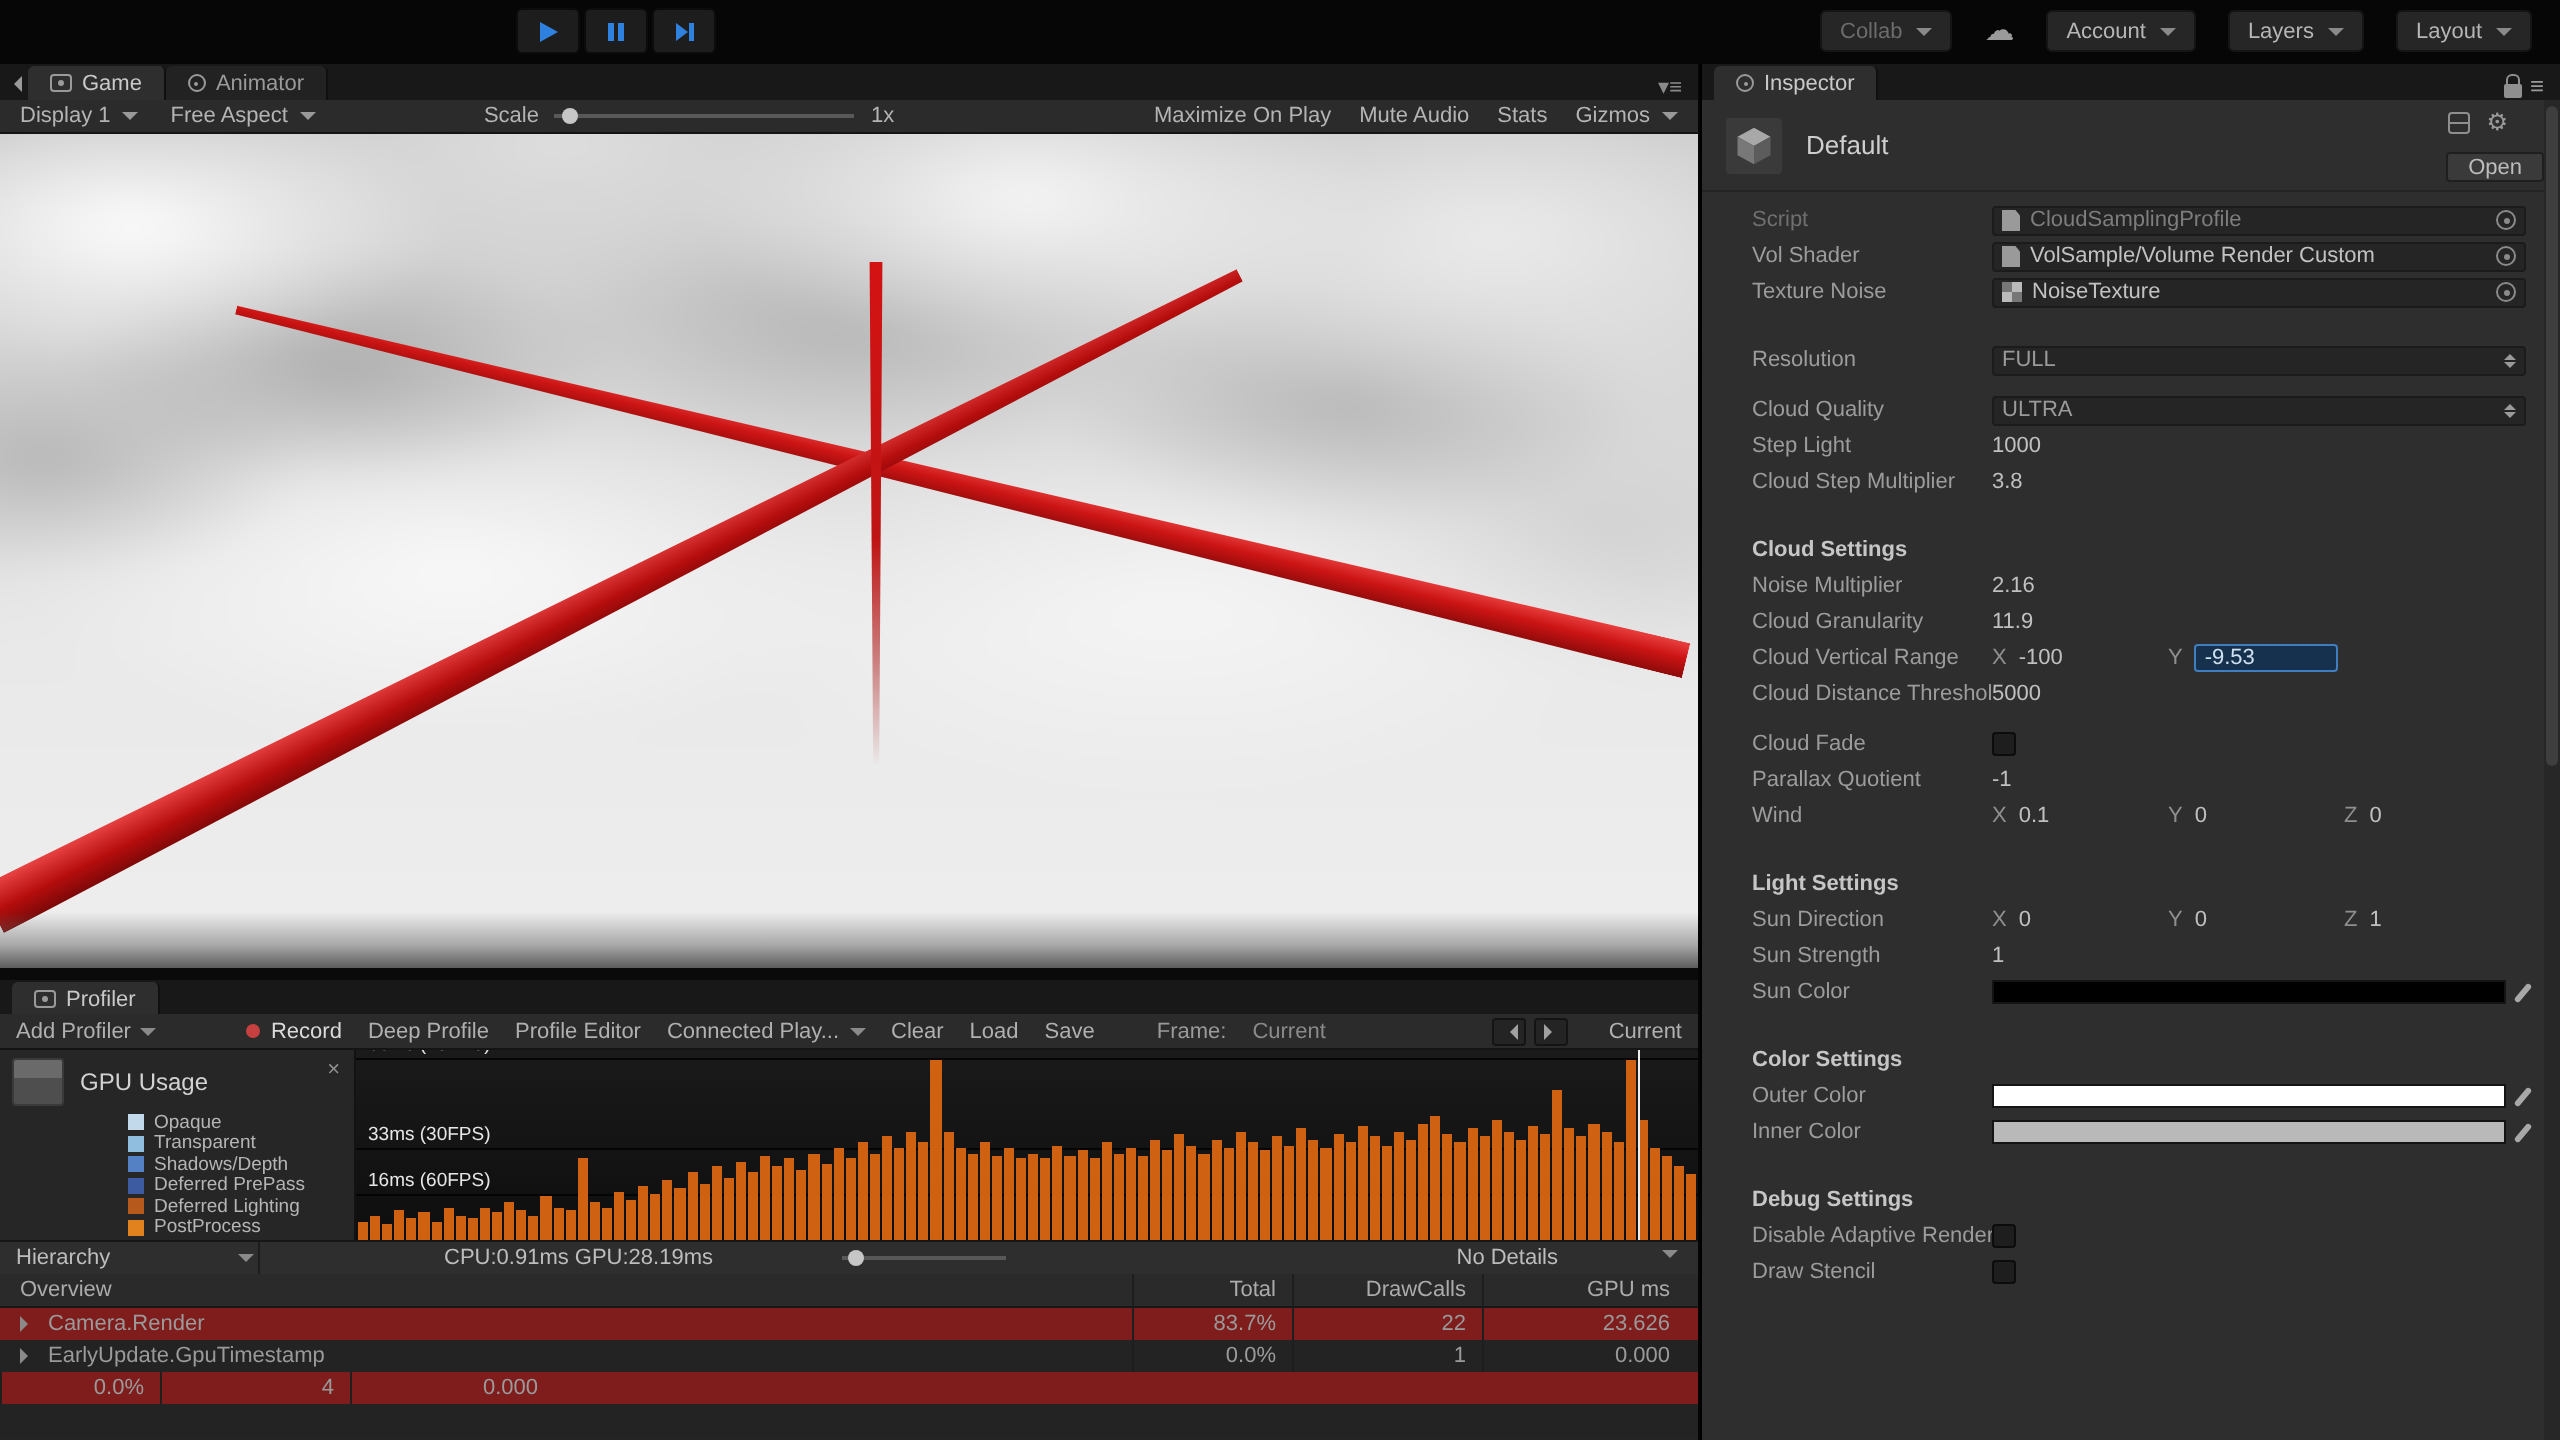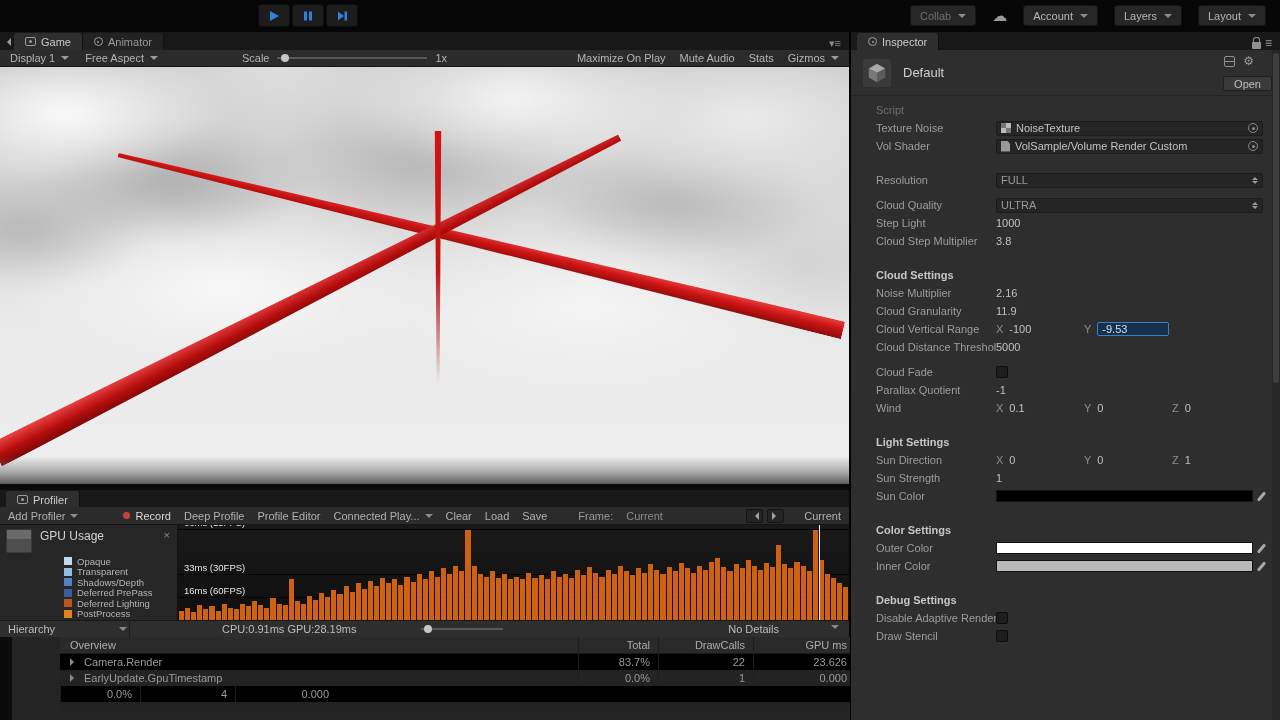--- a/index.html
+++ b/index.html
@@ -80,21 +80,21 @@
                       border-bottom:1px solid #141414; display:flex; align-items:center; color:#b0b0b0; }
   .pt-item { display:flex; align-items:center; gap:5px; margin-right:13px; }
   .rec-dot { width:7px; height:7px; border-radius:50%; background:#c64040; }
   .mini-btn { width:17px; height:14px; background:#242424; border:1px solid #141414; border-radius:2px;
               display:flex; align-items:center; justify-content:center; }
   .tri-l { width:0; height:0; border:4px solid transparent; border-right-color:#a0a0a0; }
   .tri-r { width:0; height:0; border:4px solid transparent; border-left-color:#a0a0a0; }
 
   #profiler-body { position:absolute; left:0; top:493px; width:849px; height:95px; display:flex; }
   #gpu-module { width:178px; background:#262626; border-right:1px solid #121212; position:relative; padding:4px 6px; }
-  #gpu-title-row { display:flex; gap:8px; }
+  #gpu-title-row { display:flex; align-items:center; gap:8px; }
   #gpu-thumb { width:26px; height:24px; background:#555; border:1px solid #3a3a3a; border-radius:2px;
                background-image:linear-gradient(to bottom, #6a6a6a 0 40%, #4e4e4e 40%); }
   #gpu-title { font-size:12px; color:#d2d2d2; }
   #gpu-close { position:absolute; right:7px; top:4px; color:#8d8d8d; font-size:11px; }
   #legend { margin-top:3px; margin-left:58px; }
   .legend-item { display:flex; align-items:center; gap:5px; height:10.5px; font-size:9.5px; color:#b5b5b5; }
   .legend-swatch { width:8px; height:8px; display:inline-block; }
 
   #chart-area { flex:1; position:relative; background:linear-gradient(to bottom, #1a1a1a, #0e0e0e); overflow:hidden; }
   .gridline { position:absolute; left:0; right:0; height:1px; background:rgba(0,0,0,.75); z-index:1; }
@@ -103,24 +103,24 @@
   .bar { flex:1; }
   #frame-marker { position:absolute; top:0; bottom:0; width:1px; background:#f0f0f0; z-index:4; }
 
   #profiler-status { position:absolute; left:0; top:588px; width:849px; height:17px; background:#2e2e2e;
                      border-top:1px solid #161616; display:flex; align-items:center; color:#bdbdbd; }
   #hier-btn { width:130px; height:100%; display:flex; align-items:center; padding:0 8px; gap:64px; border-right:1px solid #1d1d1d; }
   #cpu-text { margin-left:92px; }
   #status-slider { margin-left:64px; }
   #details-group { margin-left:auto; margin-right:10px; display:flex; align-items:flex-start; gap:52px; }
 
-  #overview-table { position:absolute; left:12px; top:605px; width:849px; height:83px; background:#242424; overflow:hidden;padding-left:48px; }
+  #overview-table { position:absolute; left:0; top:605px; width:849px; height:83px; background:#242424; overflow:hidden; }
   .trow { display:flex; align-items:center; height:16px; color:#9a9a9a; }
   .trow.header { height:17px; background:#2a2a2a; border-bottom:1px solid #181818; color:#ababab; }
-  .trow.odd { background:#000000; }
+  .trow.odd { background:#7f1d1d; }
   .trow.even { background:#232323; }
   .tc-name { flex:1; display:flex; align-items:center; gap:4px; padding-left:10px; overflow:hidden; white-space:nowrap; }
   .tc { text-align:right; border-left:1px solid #1e1e1e; padding-right:8px; height:100%; display:flex; align-items:center; justify-content:flex-end; }
   .tc.total { width:80px; } .tc.draw { width:95px; } .tc.gpu { width:108px; padding-right:14px; }
   .row-arrow { width:0; height:0; border:4px solid transparent; border-left-color:#8a8a8a; margin-right:2px; }
 
   
   #inspector { position:absolute; left:850px; top:32px; width:430px; height:688px; background:#2e2e2e; border-left:1px solid #000; }
   #inspector-tabstrip { position:absolute; left:0; top:0; width:100%; height:18px; background:#181818; display:flex; align-items:flex-end; }
   #inspector-header { position:absolute; left:0; top:18px; width:100%; height:46px; background:#2e2e2e; border-bottom:1px solid #242424; }
@@ -556,39 +556,46 @@
       </div>
       <div id="open-btn">
           <span>Open</span>
         </div>
     </div>
 
     <div id="inspector-fields">
 
       <div class="irow disabled">
         <span class="ilabel">Script</span>
+        <div class="ivalue-area">
+          <div class="ifield">
+            <span class="obj-icon-sm"></span>
+            <span class="obj-text">CloudSamplingProfile</span>
+            <span class="picker-icon"></span>
+          </div>
+        </div>
+      </div>
+
+      <div class="irow">
+        <span class="ilabel">Vol Shader</span>
+        <div class="ivalue-area">
+          <div class="ifield">
+            <span class="obj-icon-sm"></span>
+            <span class="obj-text">VolSample/Volume Render Custom</span>
+            <span class="picker-icon"></span>
+          </div>
+        </div>
       </div>
 
       <div class="irow">
         <span class="ilabel">Texture Noise</span>
         <div class="ivalue-area">
           <div class="ifield">
             <span class="tex-icon-sm"></span>
             <span class="obj-text">NoiseTexture</span>
-            <span class="picker-icon"></span>
-          </div>
-        </div>
-      </div>
-
-      <div class="irow">
-        <span class="ilabel">Vol Shader</span>
-        <div class="ivalue-area">
-          <div class="ifield">
-            <span class="obj-icon-sm"></span>
-            <span class="obj-text">VolSample/Volume Render Custom</span>
             <span class="picker-icon"></span>
           </div>
         </div>
       </div>
 
       <div class="spacer-lg"></div>
 
       <div class="irow">
         <span class="ilabel">Resolution</span>
         <div class="ivalue-area">

